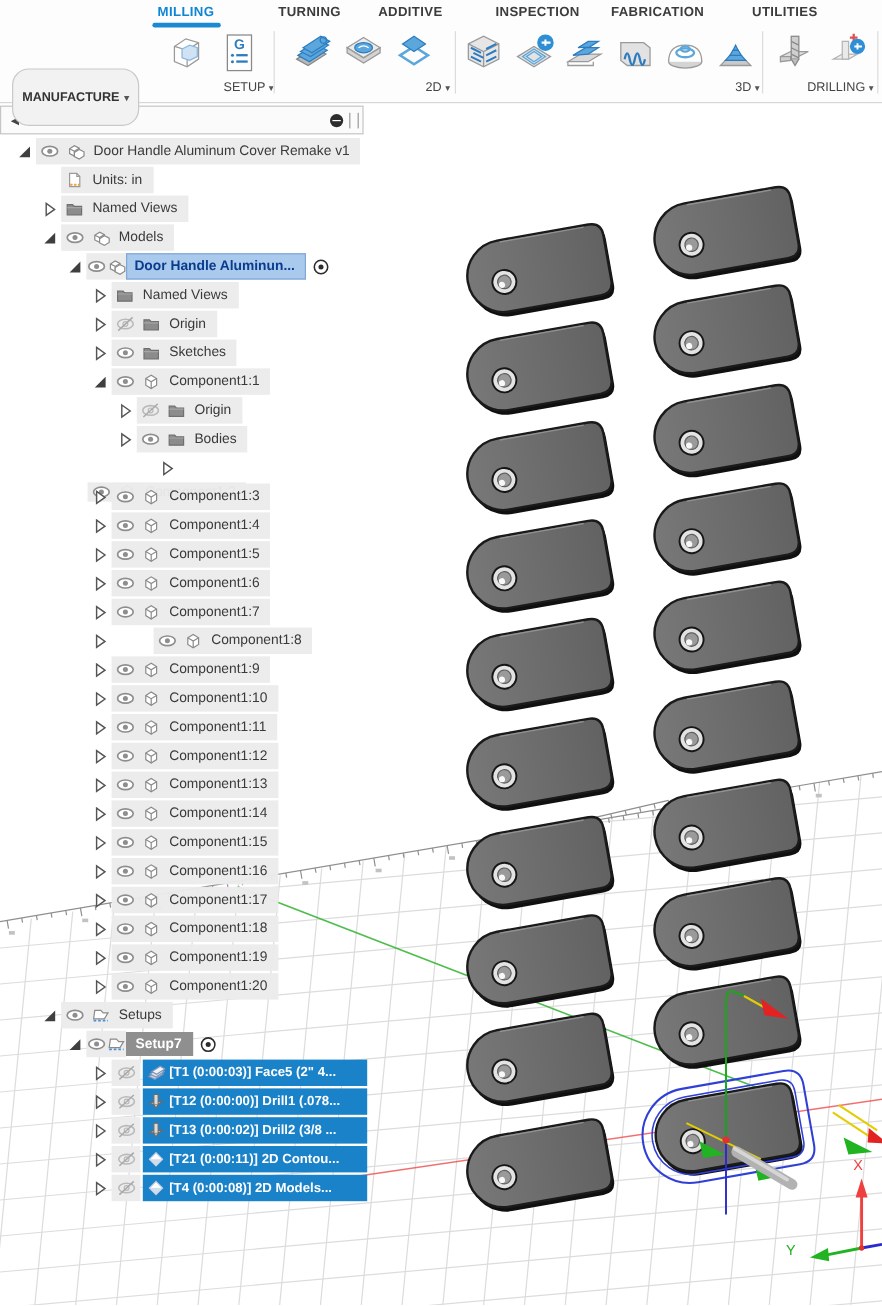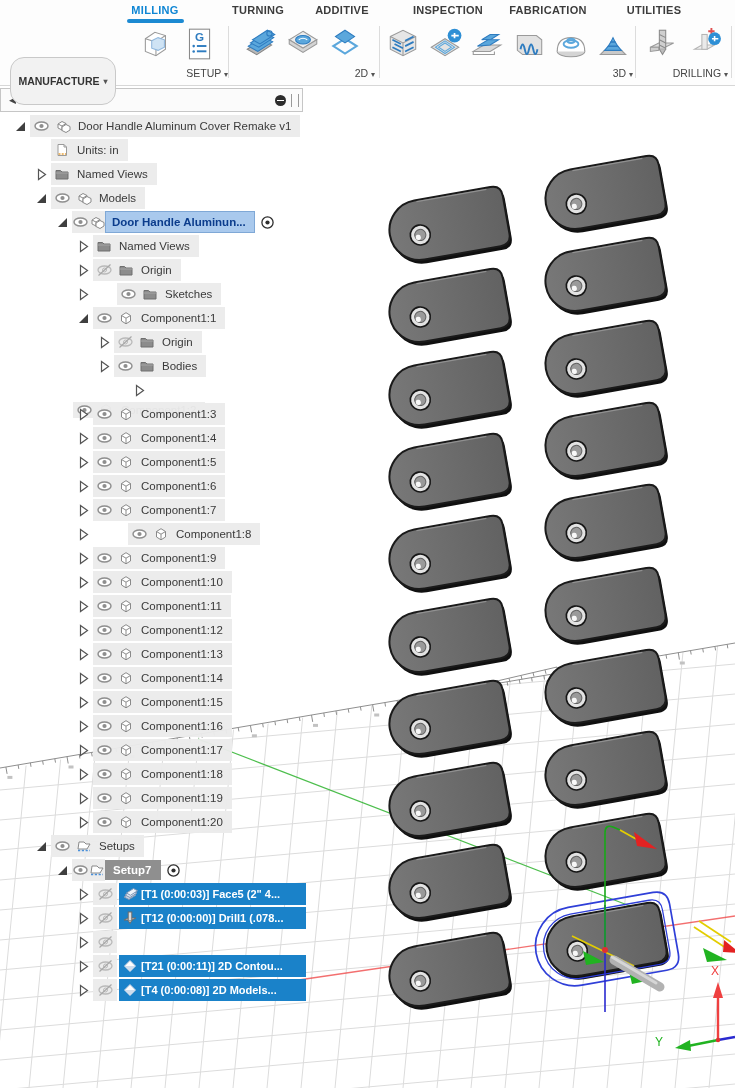--- a/index.html
+++ b/index.html
@@ -583,21 +583,21 @@
             </span>
             <span class="slot icon-slot">
               <svg width="16" height="16" viewBox="0 0 16 16">
                 <path d="M2 4.5 h4.5 l1.5 1.5 h6 v7 h-12z" fill="#8c8c8c" stroke="#6f6f6f"></path>
                 <path d="M2 7 h12" stroke="#a5a5a5"></path>
               </svg>
             </span>
             <span class="lblpad">Origin</span>
           </span>
         </div>
-        <div class="trow" style="top: 194px; left: 73px; gap: 24px;">
+        <div class="trow" style="top: 194px; left: 73px;">
           <span class="slot arrow-slot">
             <svg width="13" height="13" viewBox="0 0 13 13">
               <path d="M3.5 1.5 L10.5 6.5 L3.5 11.5 Z" fill="#fff" stroke="#555" stroke-width="1.2"></path>
             </svg>
           </span>
           <span class="pill">
             <span class="slot eye-slot">
               <svg width="17" height="14" viewBox="0 0 17 14">
                 <ellipse cx="8.5" cy="7" rx="6.5" ry="4" fill="#fff" stroke="#8e8e8e" stroke-width="1.4"></ellipse>
                 <circle cx="8.5" cy="7" r="2.1" fill="#8e8e8e"></circle>
@@ -1198,20 +1198,30 @@
             <svg width="13" height="13" viewBox="0 0 13 13">
               <path d="M3.5 1.5 L10.5 6.5 L3.5 11.5 Z" fill="#fff" stroke="#555" stroke-width="1.2"></path>
             </svg>
           </span>
           <span class="eye-box">
             <svg width="17" height="14" viewBox="0 0 17 14">
               <ellipse cx="8.5" cy="7" rx="6.5" ry="4" fill="none" stroke="#b9b9b9" stroke-width="1.3"></ellipse>
               <circle cx="8.5" cy="7" r="2" fill="none" stroke="#b9b9b9"></circle>
               <path d="M2.5 12.5 L14.5 1.5" stroke="#a8a8a8" stroke-width="1.2"></path>
             </svg>
+          </span>
+          <span class="tp-bar">
+            <span class="slot icon-slot">
+              <svg width="16" height="16" viewBox="0 0 16 16">
+                <path d="M2 10 l4 -2 h8 l-4 2z" fill="#e8e8e8" stroke="#6b6b6b"></path>
+                <rect x="6.2" y="2" width="3.6" height="8.5" fill="#dcdcdc" stroke="#6b6b6b"></rect>
+                <path d="M6.2 10.5 l1.8 3 1.8 -3" fill="#cfcfcf" stroke="#6b6b6b"></path>
+              </svg>
+            </span>
+            <span>[T13 (0:00:02)] Drill2 (3/8 ...</span>
           </span>
         </div>
         <div class="trow" style="top: 866px; left: 73px;">
           <span class="slot arrow-slot">
             <svg width="13" height="13" viewBox="0 0 13 13">
               <path d="M3.5 1.5 L10.5 6.5 L3.5 11.5 Z" fill="#fff" stroke="#555" stroke-width="1.2"></path>
             </svg>
           </span>
           <span class="eye-box">
             <svg width="17" height="14" viewBox="0 0 17 14">

